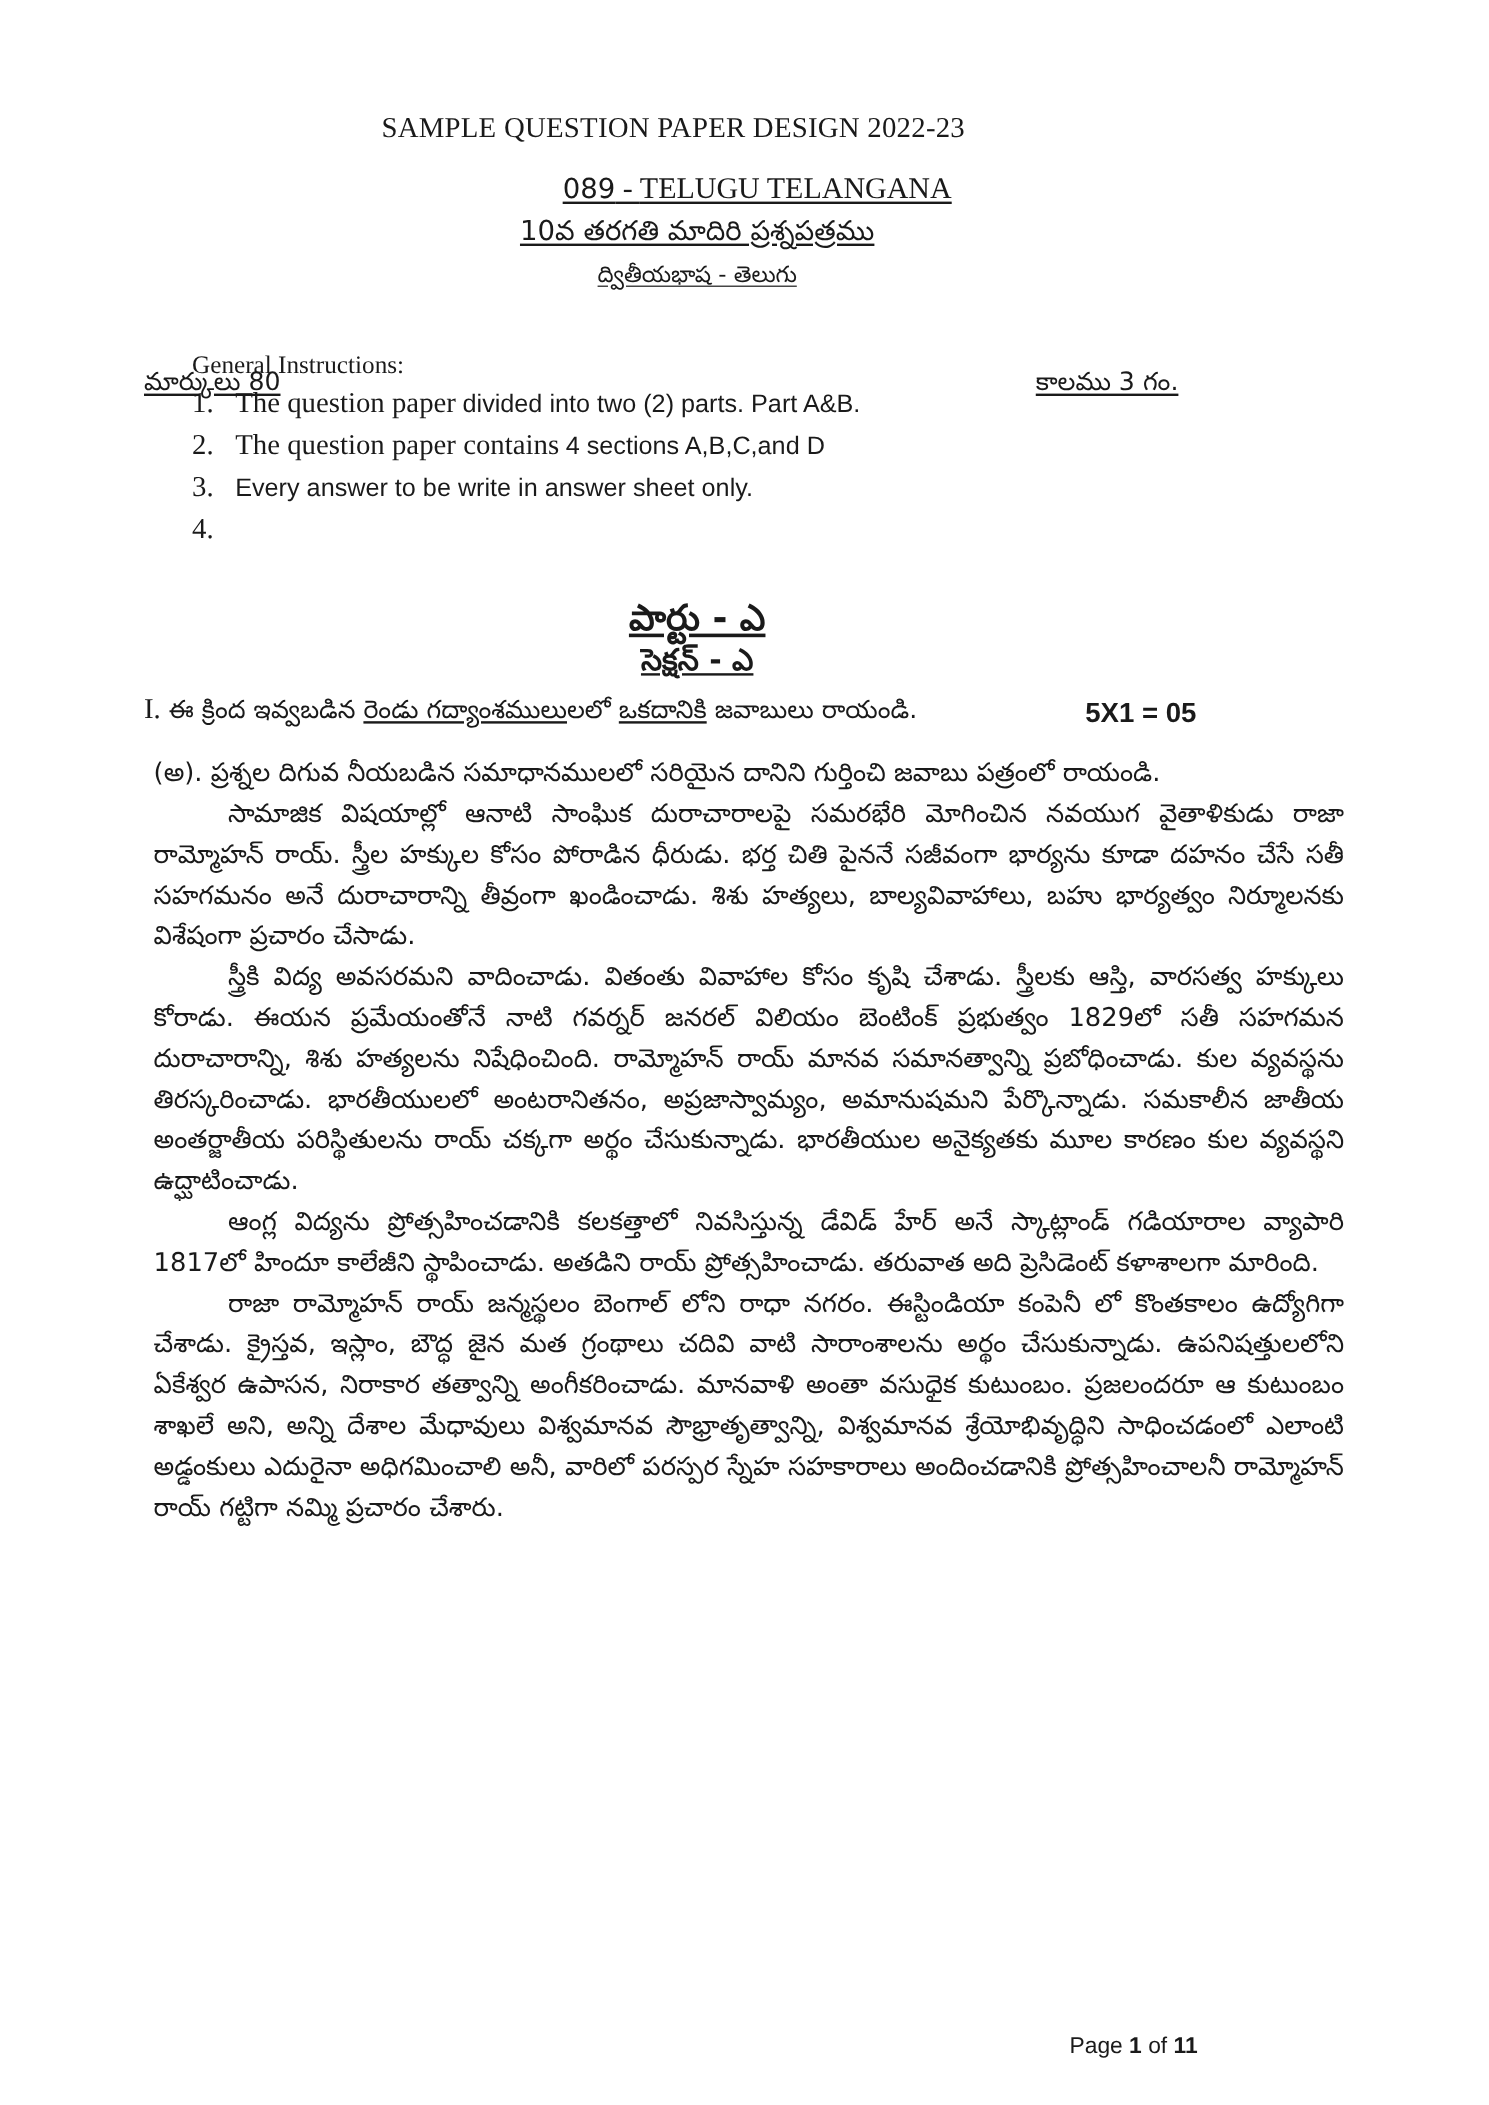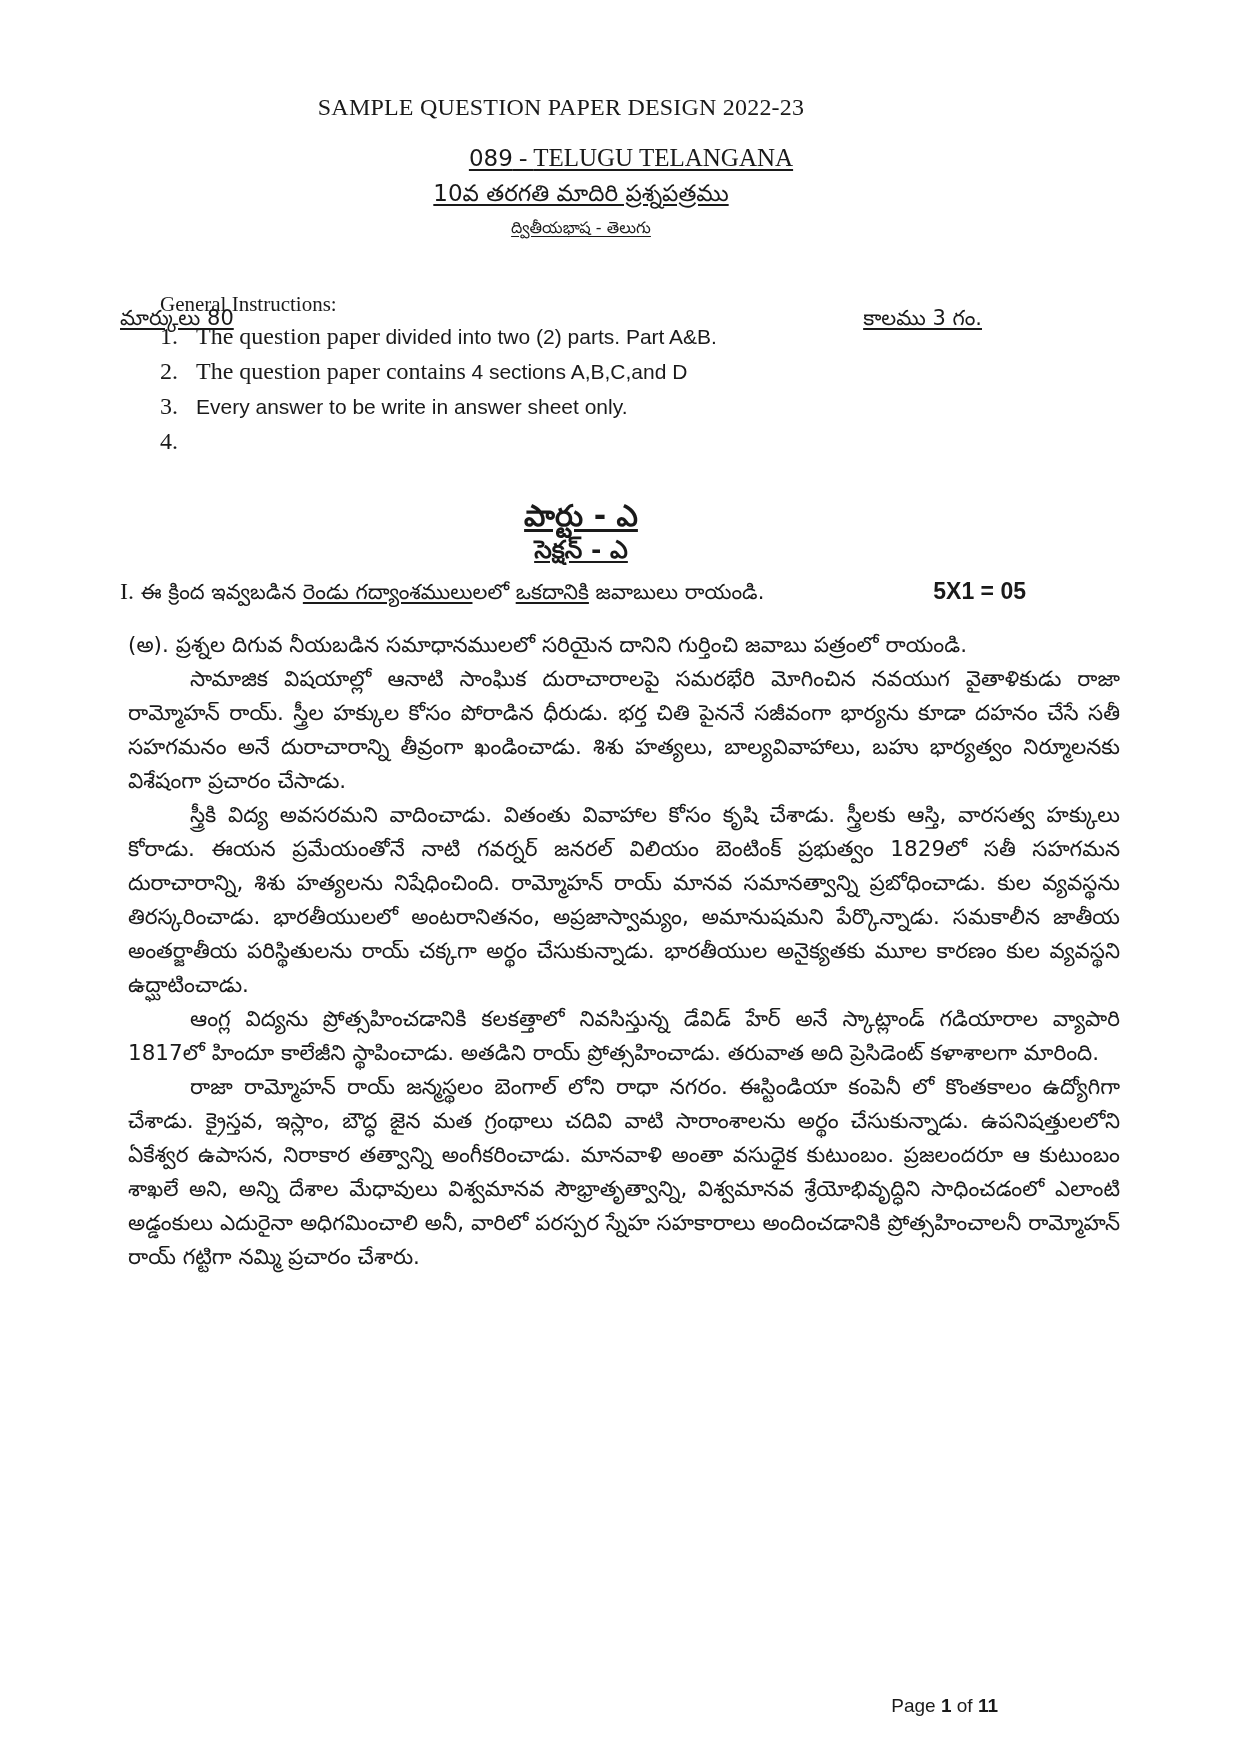--- a/index.html
+++ b/index.html
@@ -46,21 +46,21 @@
     }
     .class-line {
       top: 180px;
       font-family: "DejaVu Sans", sans-serif;
       font-size: 23px;
       left: 40px;
     }
     .lang-line {
       top: 218px;
       font-family: "DejaVu Sans", sans-serif;
-      font-size: 16px;
+      font-size: 19px;
       left: 40px;
     }
     .u { text-decoration: underline; text-underline-offset: 3px; margin-top: 48px; }
     .marks-row {
       position: absolute;
       top: 258px;
       left: 120px;
       right: 140px;
       font-family: "DejaVu Sans", sans-serif;
       font-size: 21px;
@@ -107,26 +107,26 @@
       top: 535px;
       font-family: "DejaVu Sans", sans-serif;
       font-size: 25px;
       font-weight: bold;
       left: 40px;
     }
     .question-row {
       position: absolute;
       top: 578px;
       left: 120px;
-      right: 96px;
+      right: 125px;
       font-size: 21px;
       font-family: "DejaVu Sans", sans-serif;
       display: flex;
       justify-content: space-between;
-      align-items: flex-start;
+      align-items: flex-end;
     }
     .q-num { font-family: "Liberation Serif", serif; font-size: 24px; }
     .q-marks {
       font-family: "Liberation Sans", sans-serif;
       font-weight: bold;
       font-size: 23px;
     }
     .passage {
       position: absolute;
       top: 628px;

